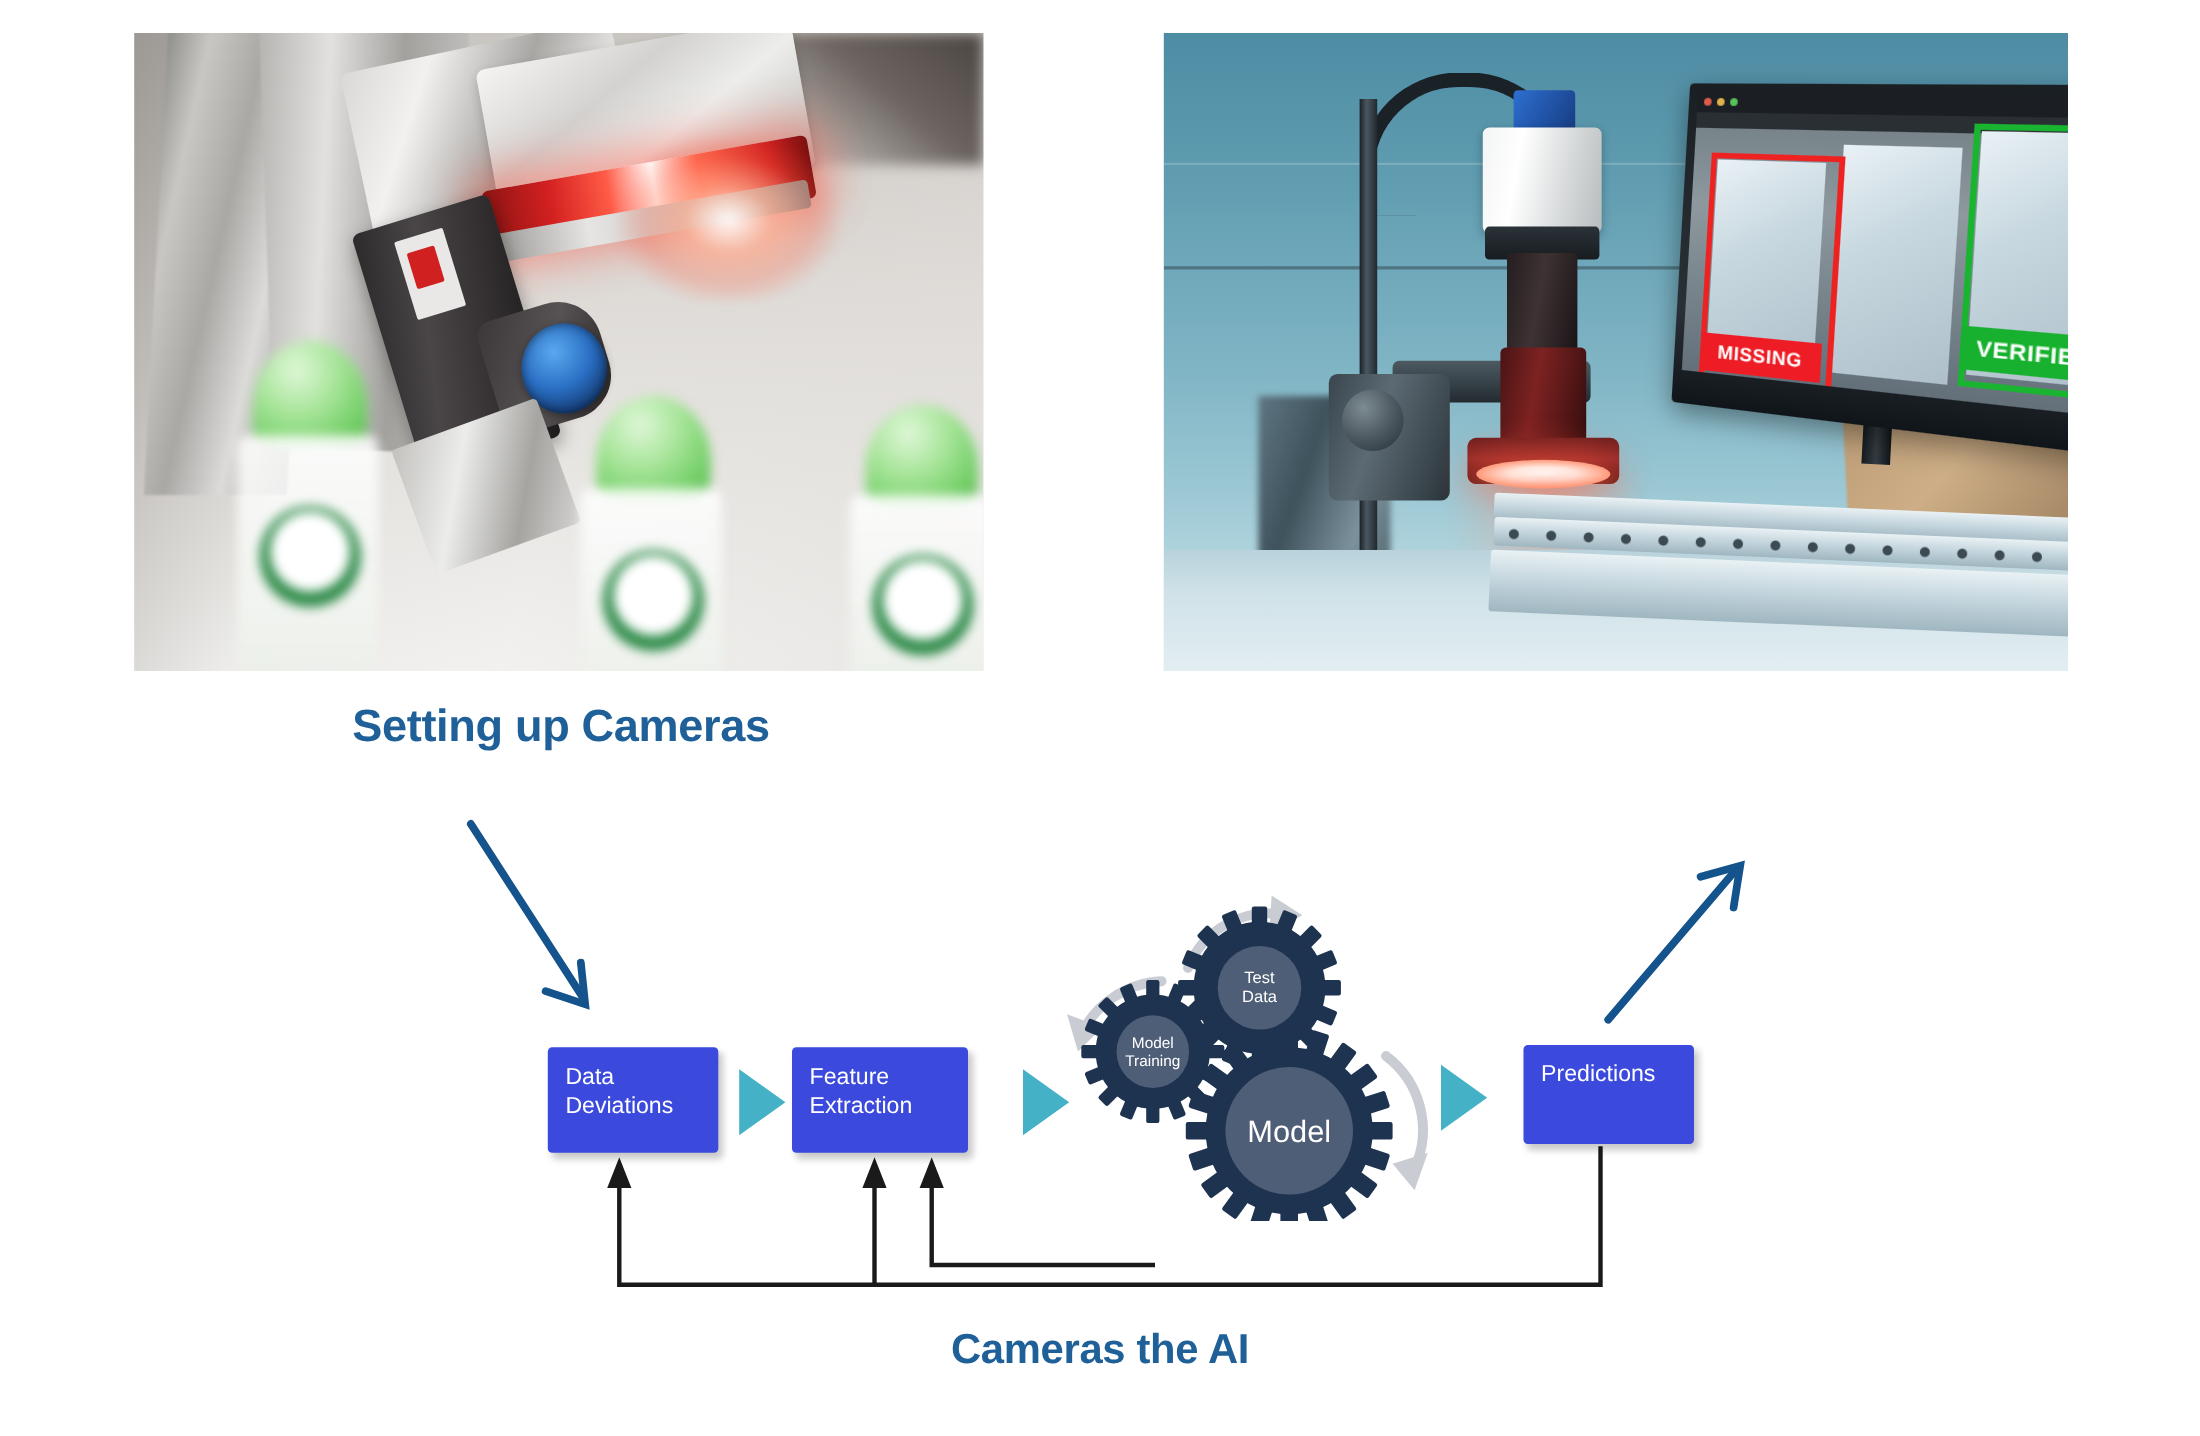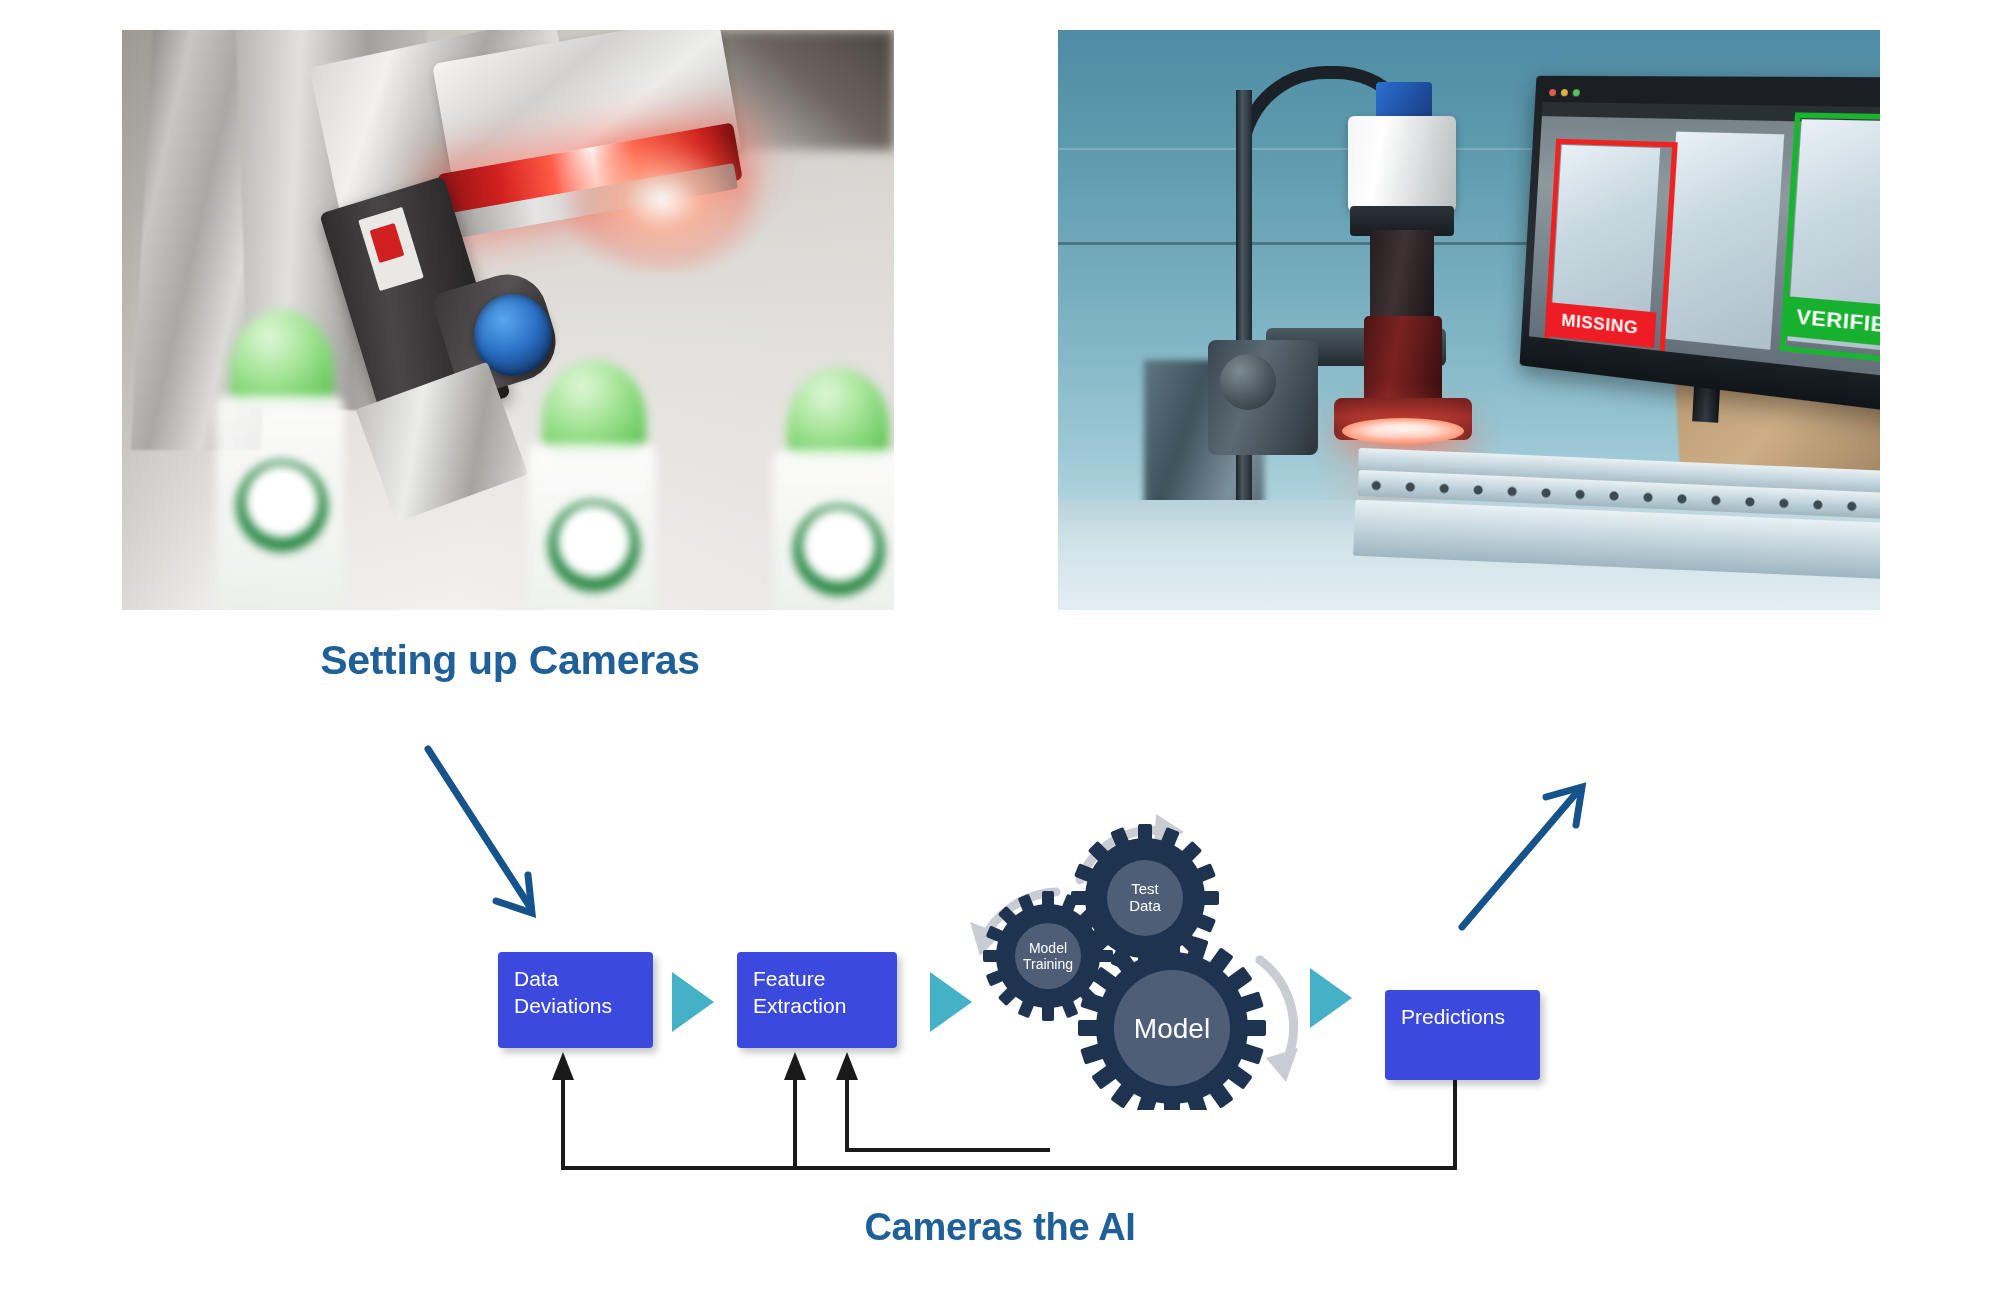--- a/index.html
+++ b/index.html
@@ -338,22 +338,22 @@
     border-radius: 4px;
     color: #ffffff;
     font-family: "Liberation Sans", sans-serif;
     font-size: 21px;
     line-height: 1.28;
     padding: 14px 16px;
     box-sizing: border-box;
     box-shadow: 4px 5px 7px rgba(0,0,0,0.22);
   }
   #box-data       { left: 498px;  top: 952px;  width: 155px; height: 96px; }
-  #box-feature    { left: 737px;  top: 952px;  width: 160px; height: 96px; }
-  #box-predict    { left: 1385px; top: 950px;  width: 155px; height: 90px; margin-top: 40px; }
+  #box-feature    { left: 720px;  top: 952px;  width: 160px; height: 96px; }
+  #box-predict    { left: 1385px; top: 950px;  width: 155px; height: 90px; }
 
   .tri {
     position: absolute;
     width: 0; height: 0;
     border-top: 30px solid transparent;
     border-bottom: 30px solid transparent;
     border-left: 42px solid #45b1c7;
   }
   #tri-1 { left: 672px;  top: 972px; }
   #tri-2 { left: 930px;  top: 972px; }

